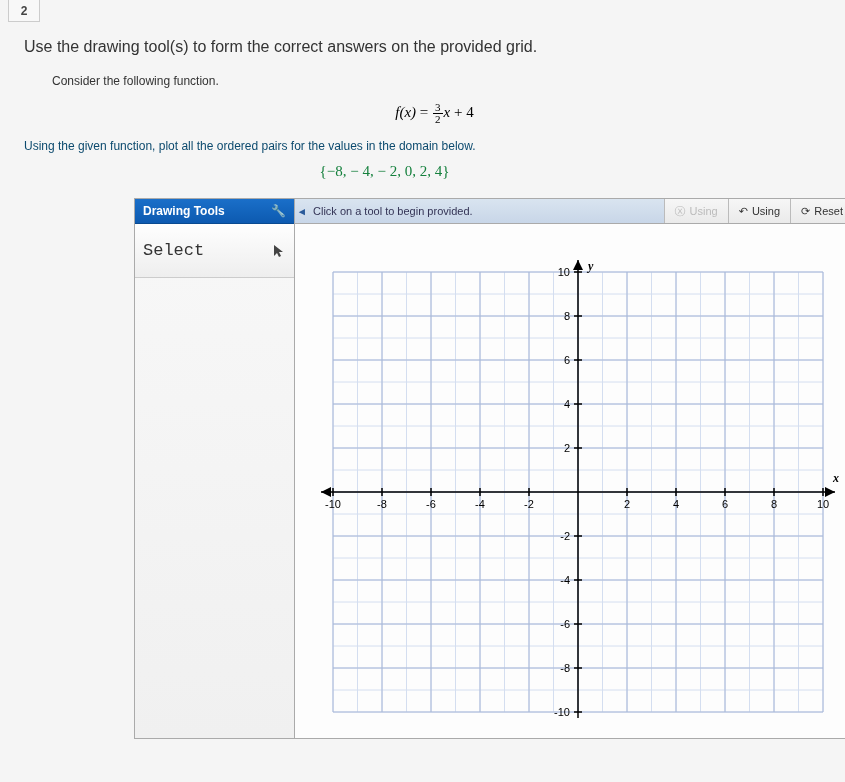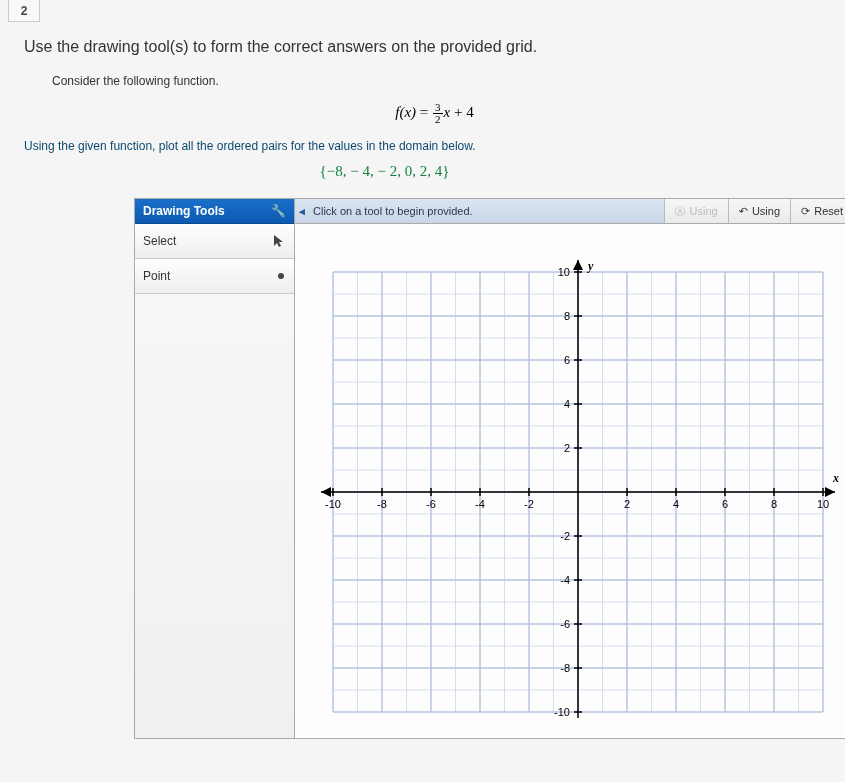--- a/index.html
+++ b/index.html
@@ -93,26 +93,27 @@
     display: flex;
     align-items: center;
     justify-content: space-between;
     border-bottom: 1px solid #0a4a90;
   }
   .tools-header .wrench { font-size: 12px; }
   .tool-row {
     display: flex;
     align-items: center;
     justify-content: space-between;
-    padding: 10px 8px;
-    font-size: 12px;
+    padding: 17px 8px;
+    font-size: 17px;
     color: #333;
     border-bottom: 1px solid #ccc;
     background: linear-gradient(#fefefe,#eeeeee);
     cursor: pointer;
+    font-family: Liberation Mono, monospace;
   }
   .tool-row .tool-icon { font-size: 13px; color: #555;}
   .canvas-area {
     flex: 1;
     position: relative;
     background: #fdfdfd;
   }
   .top-bar {
     height: 25px;
     background: linear-gradient(#d9e4f0,#c8d6e8);
@@ -191,28 +192,20 @@
     <div class="tools-panel">
       <div class="tools-header">
         <span>Drawing Tools</span>
         <span class="wrench">🔧</span>
       </div>
       <div class="tool-row">
         <span>Select</span>
         <span class="tool-icon">
           <svg width="14" height="14" viewBox="0 0 14 14">
               <path d="M2 1 L2 12 L5 9 L7 13 L9 12 L7 8 L11 8 Z" fill="#444"></path>
-            </svg>
-        </span>
-      </div>
-      <div class="tool-row">
-        <span>Point</span>
-        <span class="tool-icon">
-          <svg width="10" height="10">
-              <circle cx="5" cy="5" r="3" fill="#444"></circle>
             </svg>
         </span>
       </div>
     </div>
 
     <div class="canvas-area">
       <div class="top-bar">
         <div class="collapse">◂</div>
         <div class="hint">Click on a tool to begin provided.</div>
         <div class="actions">

